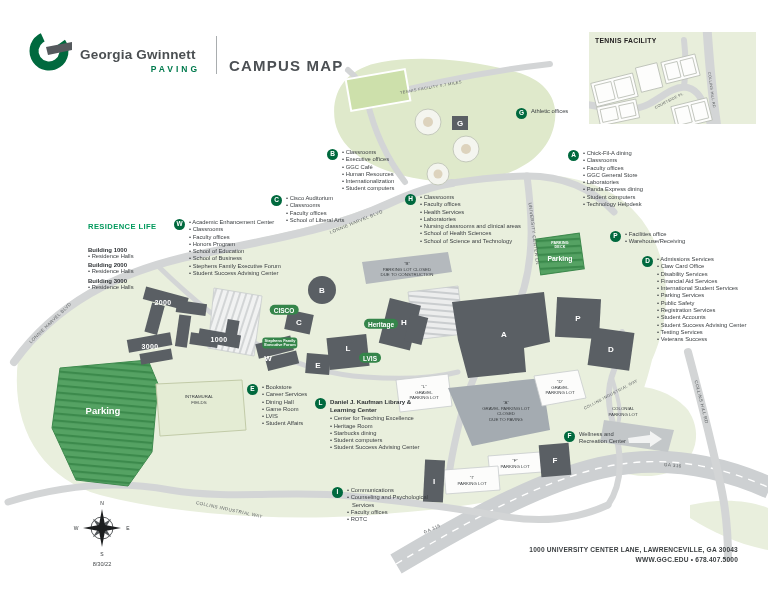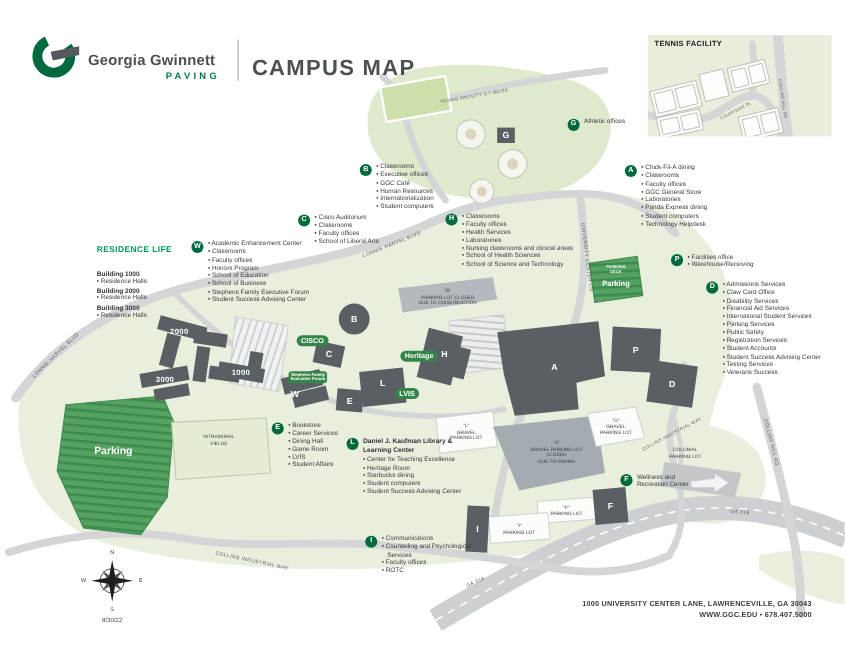--- a/index.html
+++ b/index.html
@@ -8,21 +8,21 @@
   .stage{position:relative;width:768px;height:593px;overflow:hidden;background:#ffffff}
   svg.map{position:absolute;left:0;top:0;z-index:0}
 
   
   .hdr{position:absolute;left:28px;top:26px;z-index:5;display:flex;align-items:flex-end}
   .logo{width:46px;height:48px}
   .brand{margin-left:6px;width:122px}
   .brand .l1{font-size:13.5px;font-weight:bold;color:#4b4f52;letter-spacing:.2px;white-space:nowrap}
   .brand .l2{font-size:8.5px;font-weight:bold;color:#007a4d;letter-spacing:3px;text-align:right;margin-top:2px;padding-right:2px}
   .hdr .div{width:1px;height:38px;background:#a9adaf;margin:0 12px 0 14px}
-  .hdr .title{font-size:20px;font-weight:bold;color:#4c5054;letter-spacing:1.2px}
+  .hdr .title{font-size:15px;font-weight:bold;color:#4c5054;letter-spacing:1.2px}
 
   
   .legend{position:absolute;z-index:4}
   .badge{position:absolute;left:-15px;top:0;width:11px;height:11px;border-radius:50%;background:#00693e;color:#fff;
          font-size:6.5px;font-weight:bold;display:flex;align-items:center;justify-content:center;line-height:1}
   ul.llist{list-style:none;font-size:5.8px;line-height:1.26;color:#3a3e41}
   ul.llist li{padding-left:5px;text-indent:-5px}
   ul.llist li::before{content:"• "}
   ul.nobullet li{padding-left:0;text-indent:0}
   ul.nobullet li::before{content:""}

